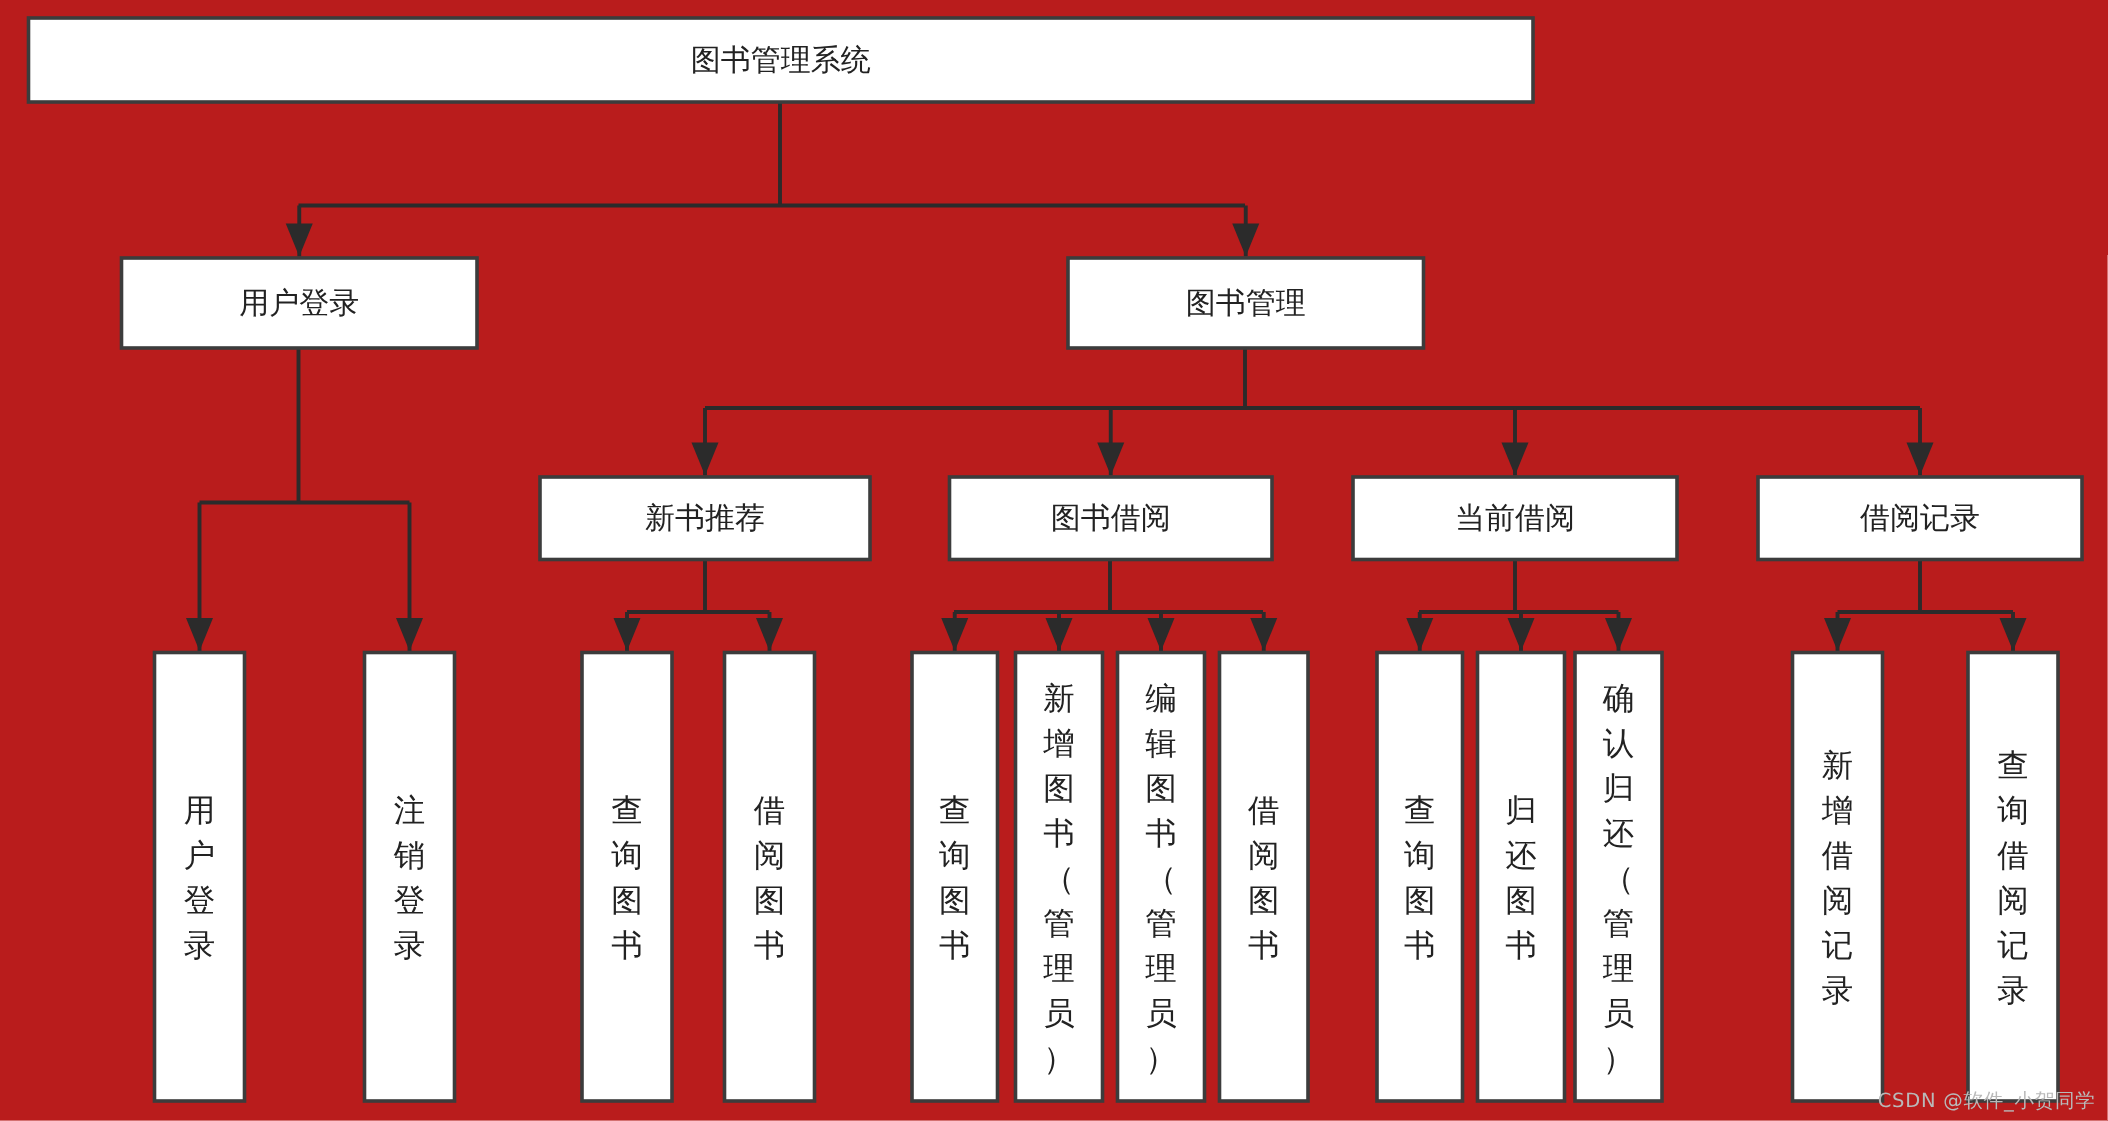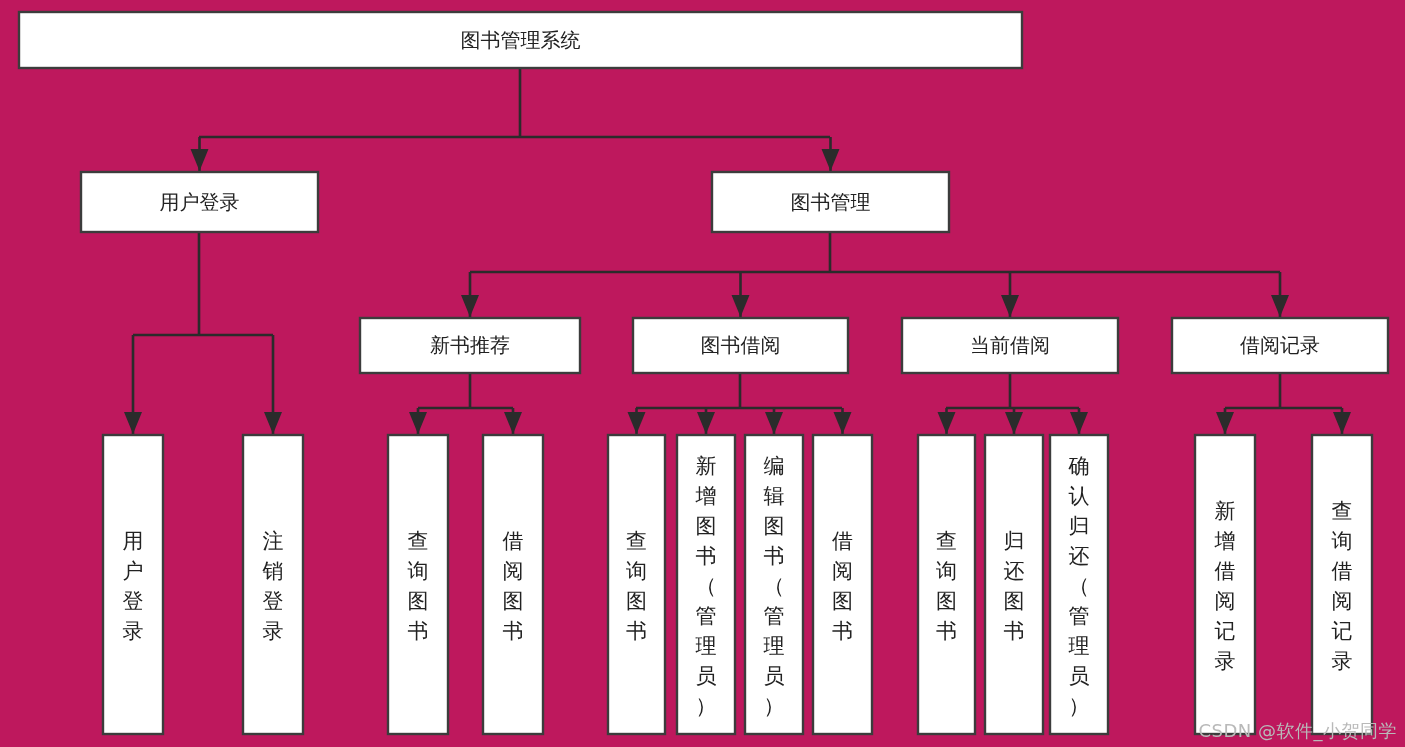--- a/index.html
+++ b/index.html
@@ -10,21 +10,21 @@
   body {
     width: 1405px;
     height: 747px;
     font-family: "DejaVu Sans", "Liberation Sans", sans-serif;
     overflow: hidden;
   }
   #diagram-root {
     position: relative;
     width: 1405px;
     height: 747px;
-    background: #be185d;
+    background: #b91c1c;
   }
   svg.diagram-canvas {
     position: absolute;
     left: 0;
     top: 0;
     width: 1405px;
     height: 747px;
   }
   .node-box {
     fill: #ffffff;
@@ -52,21 +52,21 @@
     font-family: "DejaVu Sans", "Liberation Sans", sans-serif;
     font-size: 21px;
     fill: #222222;
     text-anchor: middle;
   }
   .watermark {
     position: absolute;
     right: 8px;
     bottom: 4px;
     font-family: "DejaVu Sans", "Liberation Sans", sans-serif;
-    font-size: 18px;
+    font-size: 13px;
     color: #b9b9b9;
     letter-spacing: 0.5px;
     white-space: nowrap;
     pointer-events: none;
   }
 </style>
 </head>
 <body>
 
 <div id="diagram-root">

